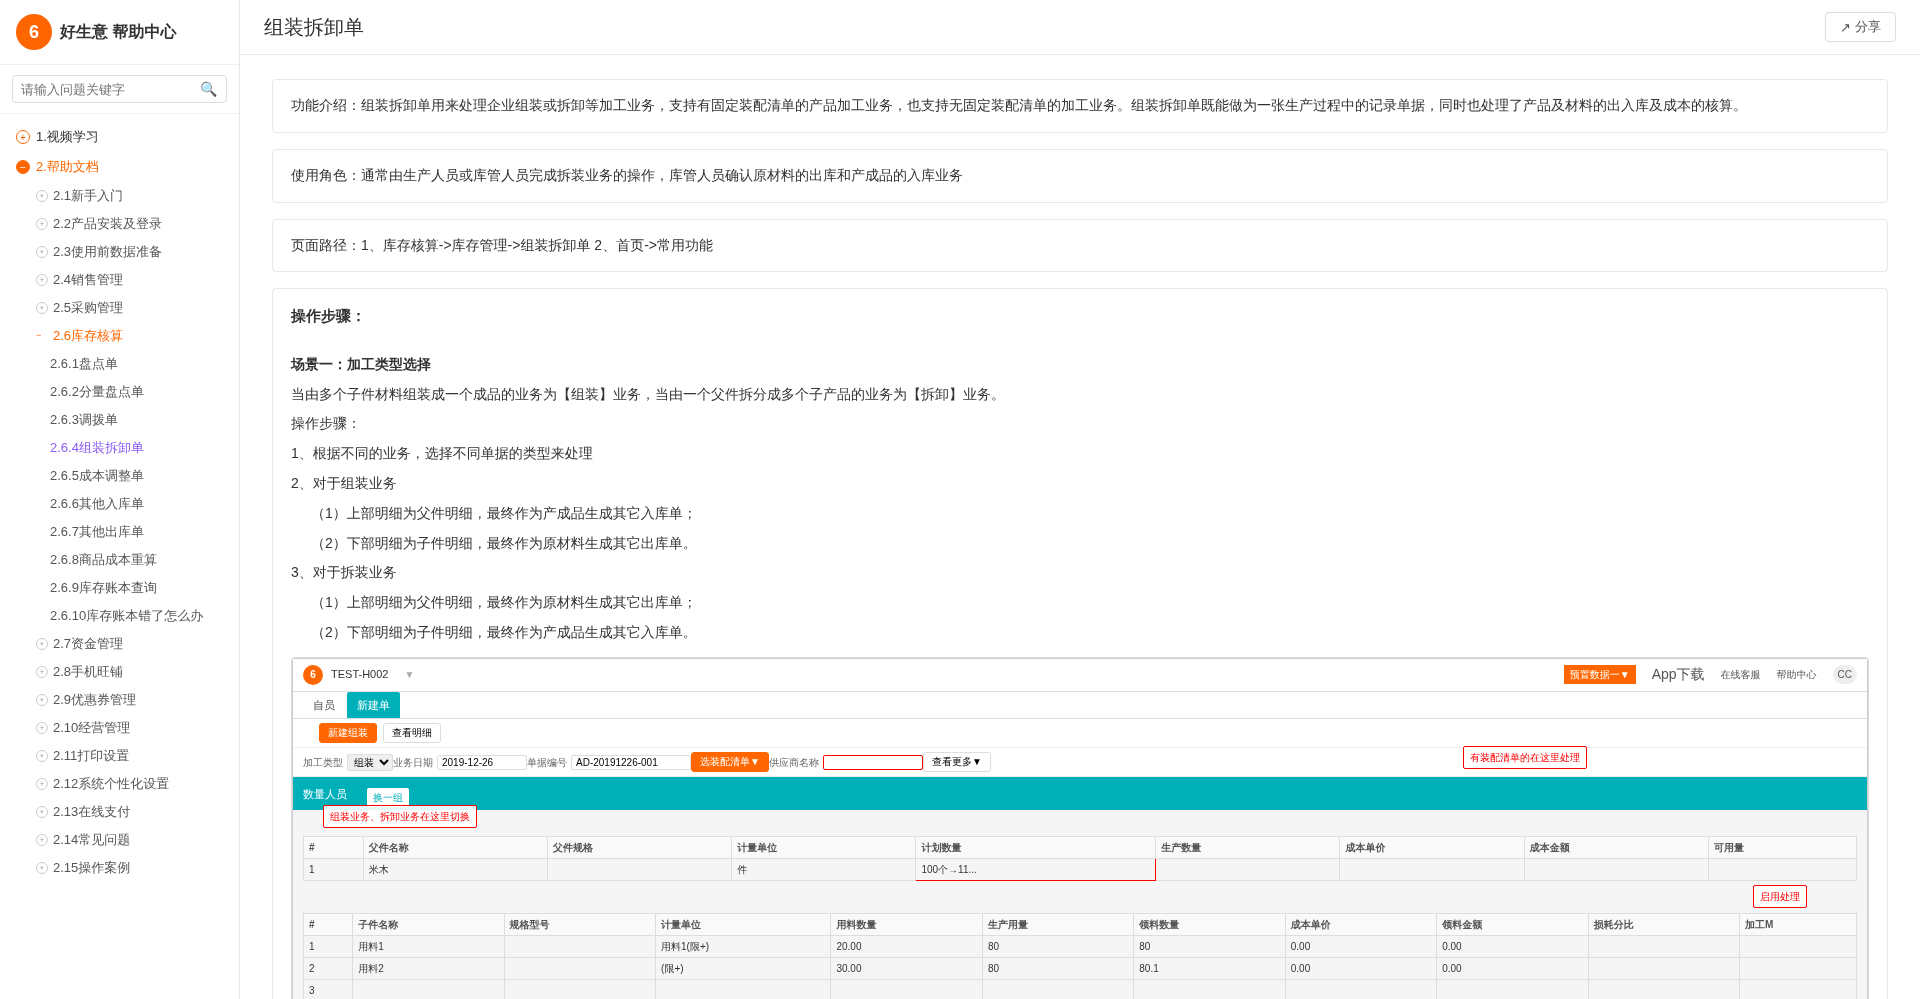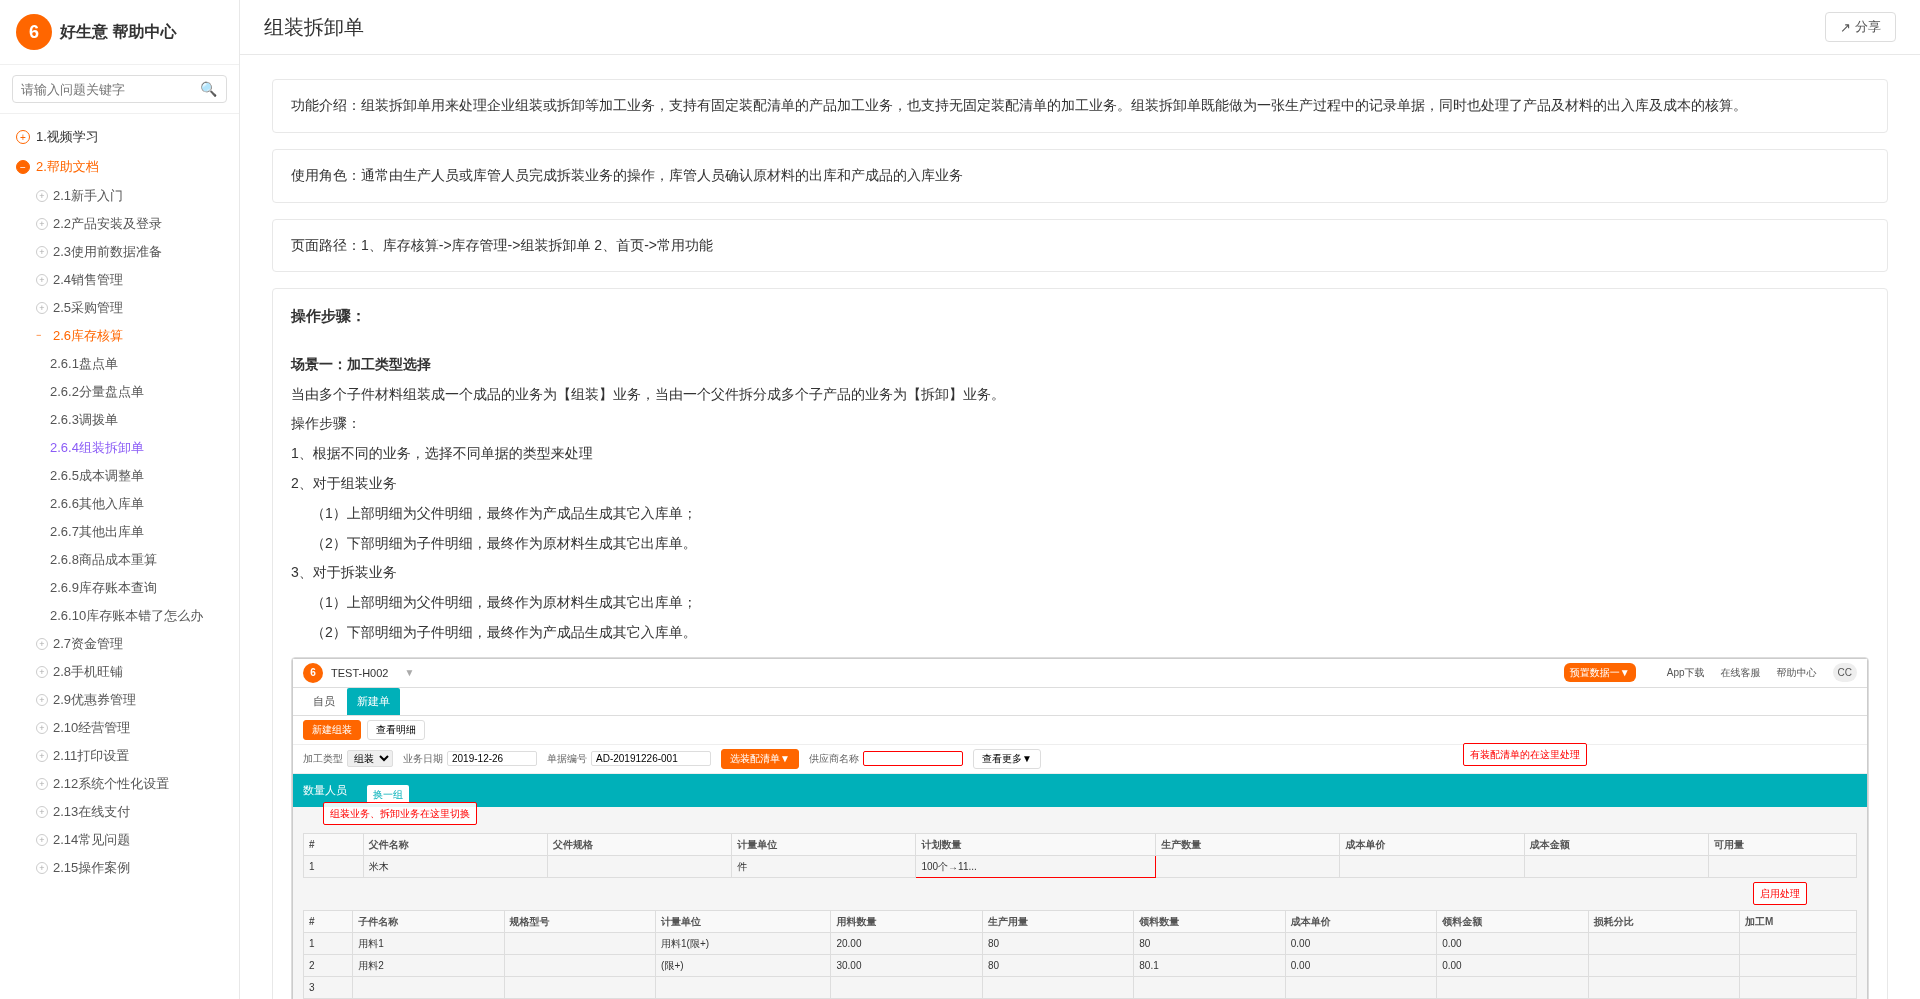--- a/index.html
+++ b/index.html
@@ -242,40 +242,39 @@
       cursor: pointer;
       color: #555;
     }
     .erp-nav-tab.active-tab {
       background: #00b0b9;
       color: #fff;
       border-radius: 2px 2px 0 0;
     }
     .erp-toolbar {
       background: #fff;
-      padding: 4px 10px;
+      padding: 4px 26px;
       display: flex;
       align-items: center;
       gap: 6px;
       border-bottom: 1px solid #eee;
       font-size: 11px;
     }
     .erp-btn {
       padding: 2px 8px;
       border: 1px solid #ddd;
       border-radius: 3px;
       background: #fff;
       font-size: 10px;
       cursor: pointer;
     }
     .erp-btn.orange { background: #f60; color: #fff; border-color: #f60; }
     .erp-form-row {
       display: flex;
       align-items: center;
-      gap: 10px;
       padding: 4px 10px;
       background: #fff;
       border-bottom: 1px solid #eee;
       font-size: 11px;
       flex-wrap: wrap;
     }
     .erp-field {
       display: flex; align-items: center; gap: 4px;
     }
     .erp-field label { color: #666; font-size: 10px; white-space: nowrap; }
@@ -477,22 +476,22 @@
       <p class="para indent1">（2）下部明细为子件明细，最终作为产成品生成其它入库单。</p>
 
       <div class="screenshot-wrapper">
         <div class="erp-mock">
 
           <div class="erp-topbar">
             <div class="erp-logo">6</div>
             <span>TEST-H002</span>
             <span style="margin-left:8px;color:#aaa;font-size:10px;">▼</span>
             <span style="margin-left:auto;"></span>
-            <span style="background:#f60;color:#fff;padding:1px 6px;border-radius:6px;font-size:10px;">预置数据一▼</span>
-            <span style="font-size:10px;color:#555;margin-left:23px;">App下载</span>
+            <span style="background:#f60;color:#fff;padding:1px 6px;border-radius:0;font-size:10px;">预置数据一▼</span>
+            <span style="font-size:14px;color:#555;margin-left:8px;">App下载</span>
             <span style="font-size:10px;color:#555;margin-left:8px;">在线客服</span>
             <span style="font-size:10px;color:#555;margin-left:8px;">帮助中心</span>
             <span style="font-size:10px;color:#555;margin-left:8px;background:#eee;padding:1px 5px;border-radius:10px;">CC</span>
           </div>
 
           <div class="erp-nav-tabs">
             <div class="erp-nav-tab">自员</div>
             <div class="erp-nav-tab active-tab">新建单</div>
           </div>
 

